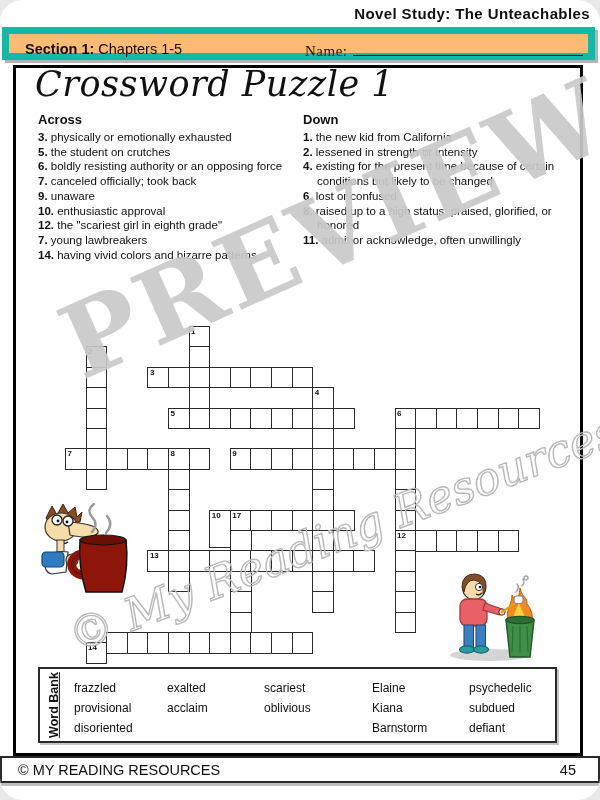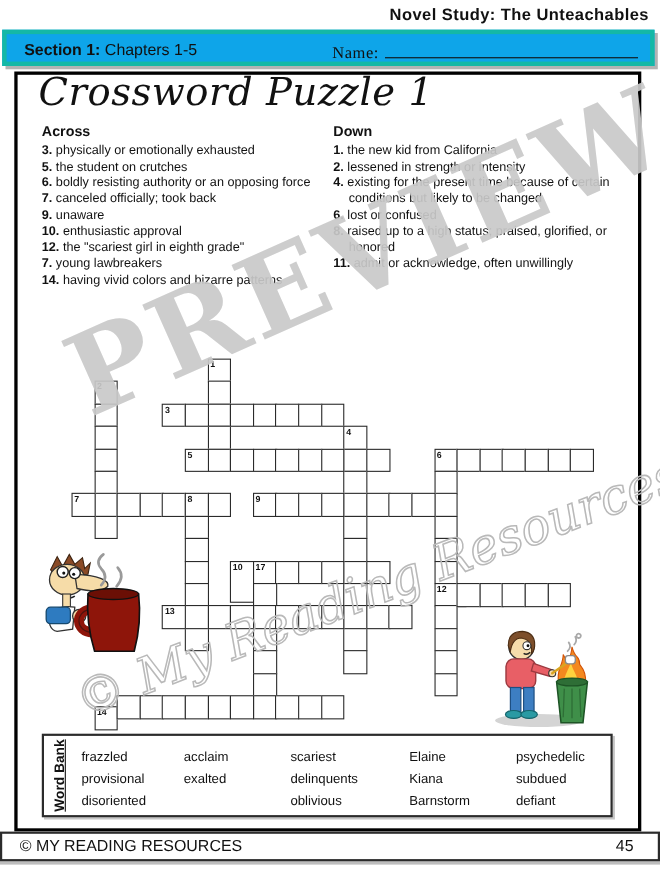--- a/index.html
+++ b/index.html
@@ -1,25 +1,25 @@
 <!DOCTYPE html>
 <html><head>
 <meta charset="utf-8">
 <style>
   html,body{margin:0;padding:0;background:#e8e8e8;}
   .page{position:relative;width:600px;height:800px;background:#ffffff;
-        font-family:"Liberation Sans",sans-serif;color:#111;overflow:hidden;}
+        font-family:"Liberation Sans",sans-serif;color:#111;overflow:hidden;border-radius:22px;}
 
   
   .doc-title{position:absolute;top:5px;right:10px;font-size:15px;font-weight:bold;
              letter-spacing:.4px;}
 
   
-  .header-bar{position:absolute;left:2px;top:27px;width:593px;height:33px;background:#0ea5e9;
-              border:4px solid #14b8a6;box-shadow:3px 3px 0 #b3b3b3;box-sizing:border-box;}
+  .header-bar{position:absolute;left:2px;top:27px;width:593px;height:33px;background:#fdba74;
+              border:7px solid #14b8a6;box-shadow:3px 3px 0 #b3b3b3;box-sizing:border-box;}
   .section{position:absolute;left:16px;top:7px;font-size:14.5px;}
   .section b{font-weight:bold;}
   .name-wrap{position:absolute;left:296px;top:8px;font-family:"Liberation Serif",serif;
              font-size:15px;letter-spacing:.5px;}
   .name-line{display:inline-block;width:230px;border-bottom:1.6px solid #111;height:13px;
              margin-left:6px;vertical-align:baseline;}
 
   
   .main-box{position:absolute;left:13px;top:65px;width:570px;height:691px;
             border:3px solid #000;box-sizing:border-box;background:#fff;}
@@ -307,26 +307,25 @@
     <div class="wb-label">
       <span>Word Bank</span>
     </div>
     <div class="wb-cols" id="wb-cols">
         <div class="wb-col">
           <div>frazzled</div>
           <div>provisional</div>
           <div>disoriented</div>
         </div>
         <div class="wb-col">
+          <div>exalted</div>
           <div>acclaim</div>
-          <div>exalted</div>
         </div>
         <div class="wb-col">
           <div>scariest</div>
-          <div>delinquents</div>
           <div>oblivious</div>
         </div>
         <div class="wb-col">
           <div>Elaine</div>
           <div>Kiana</div>
           <div>Barnstorm</div>
         </div>
         <div class="wb-col">
           <div>psychedelic</div>
           <div>subdued</div>

